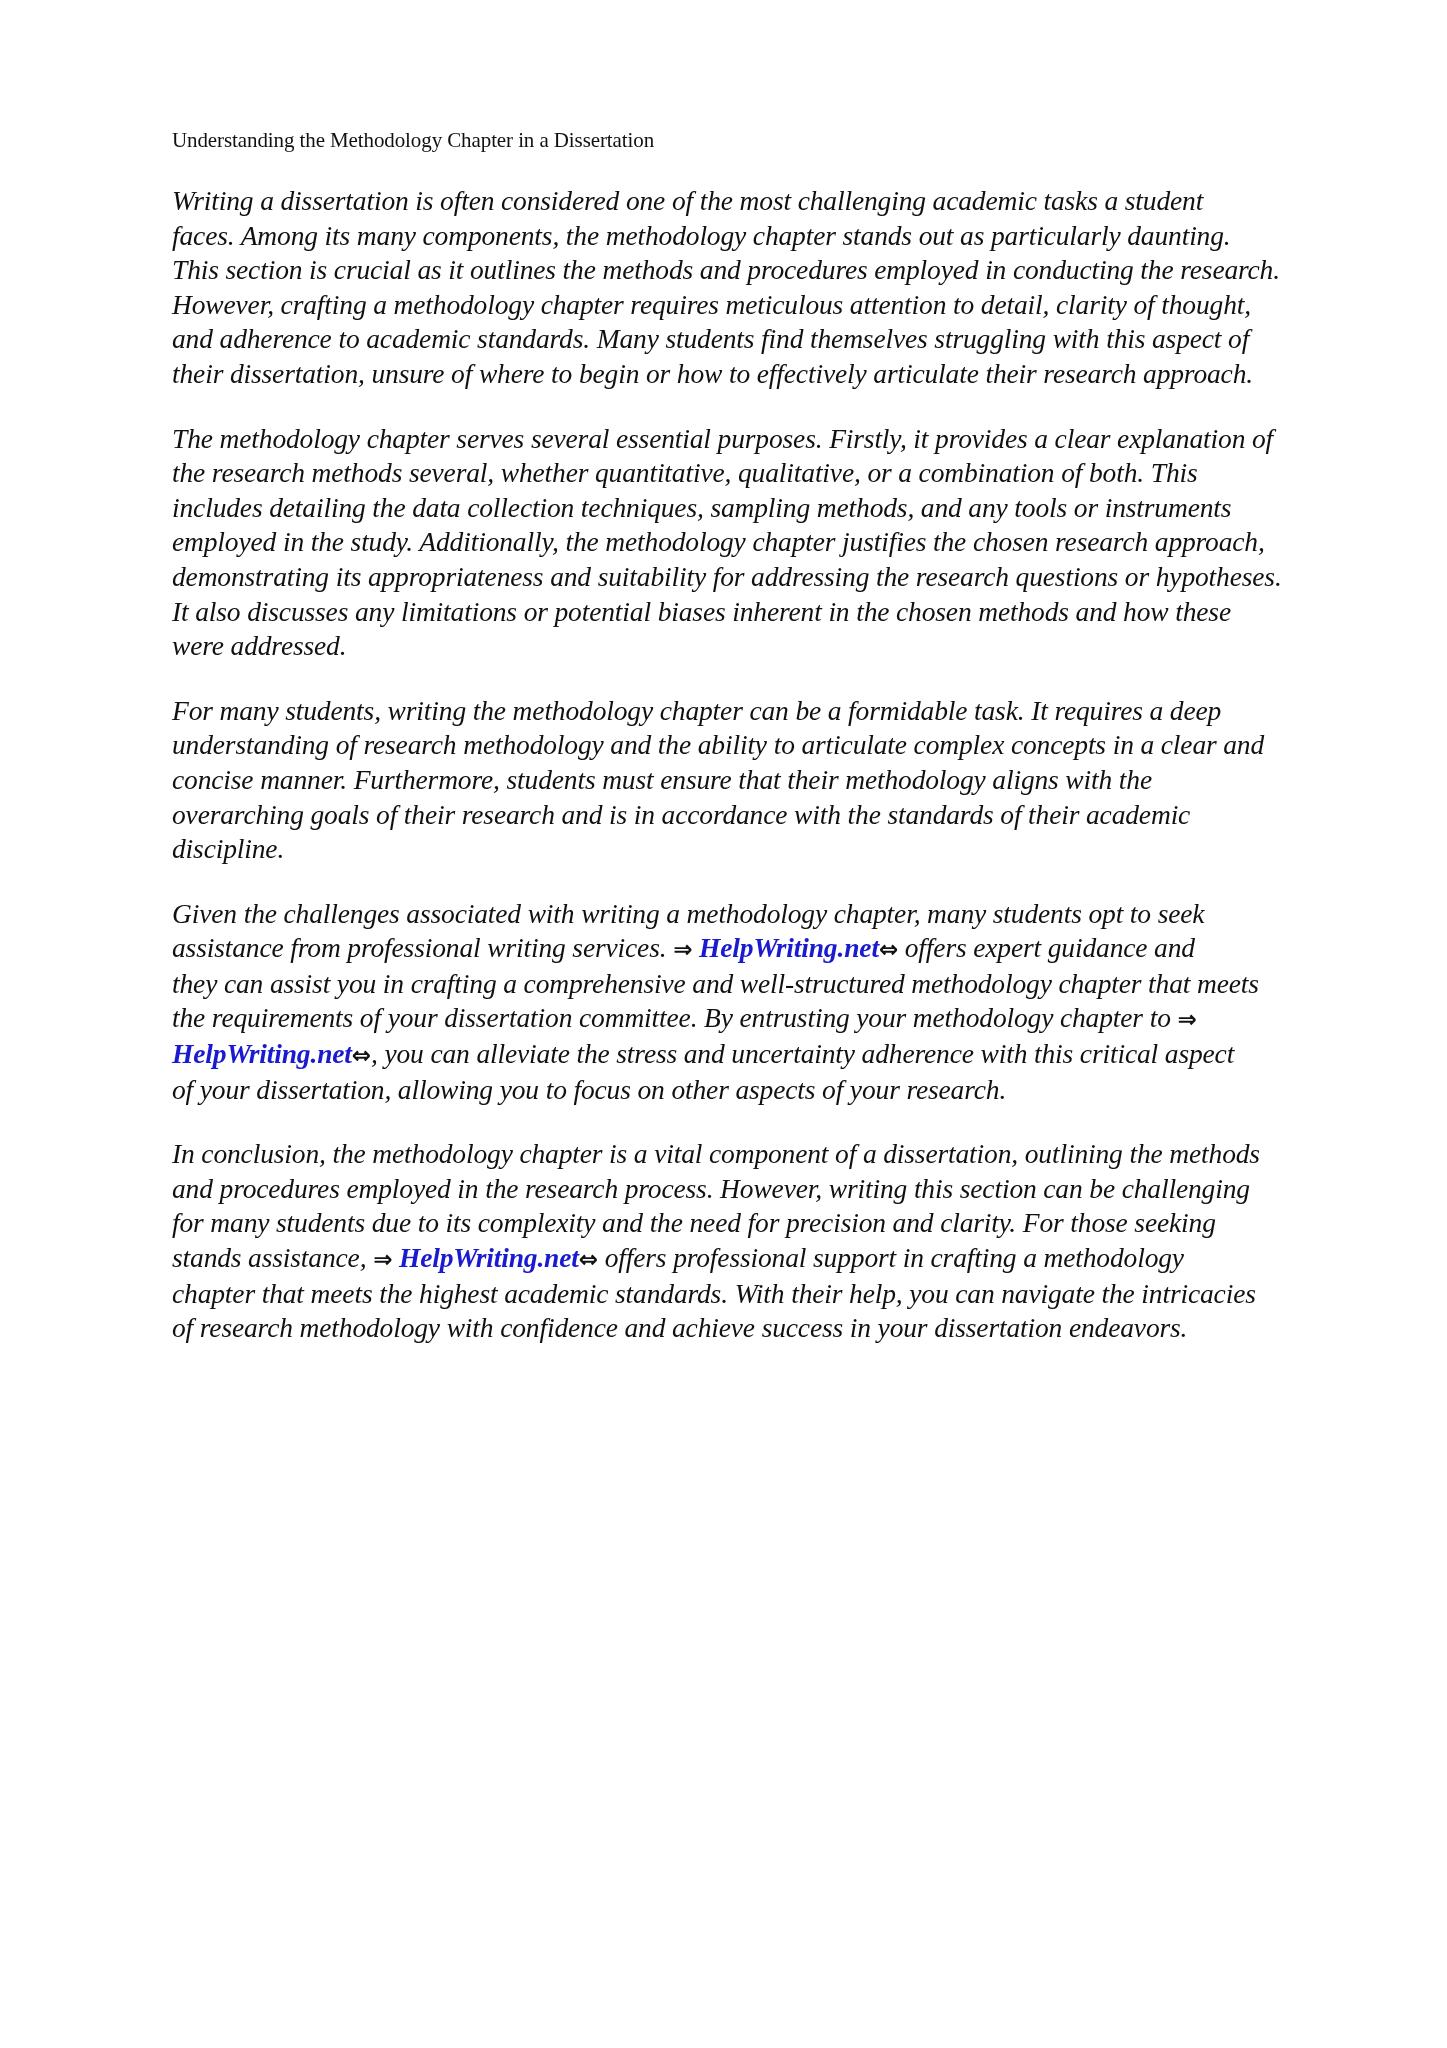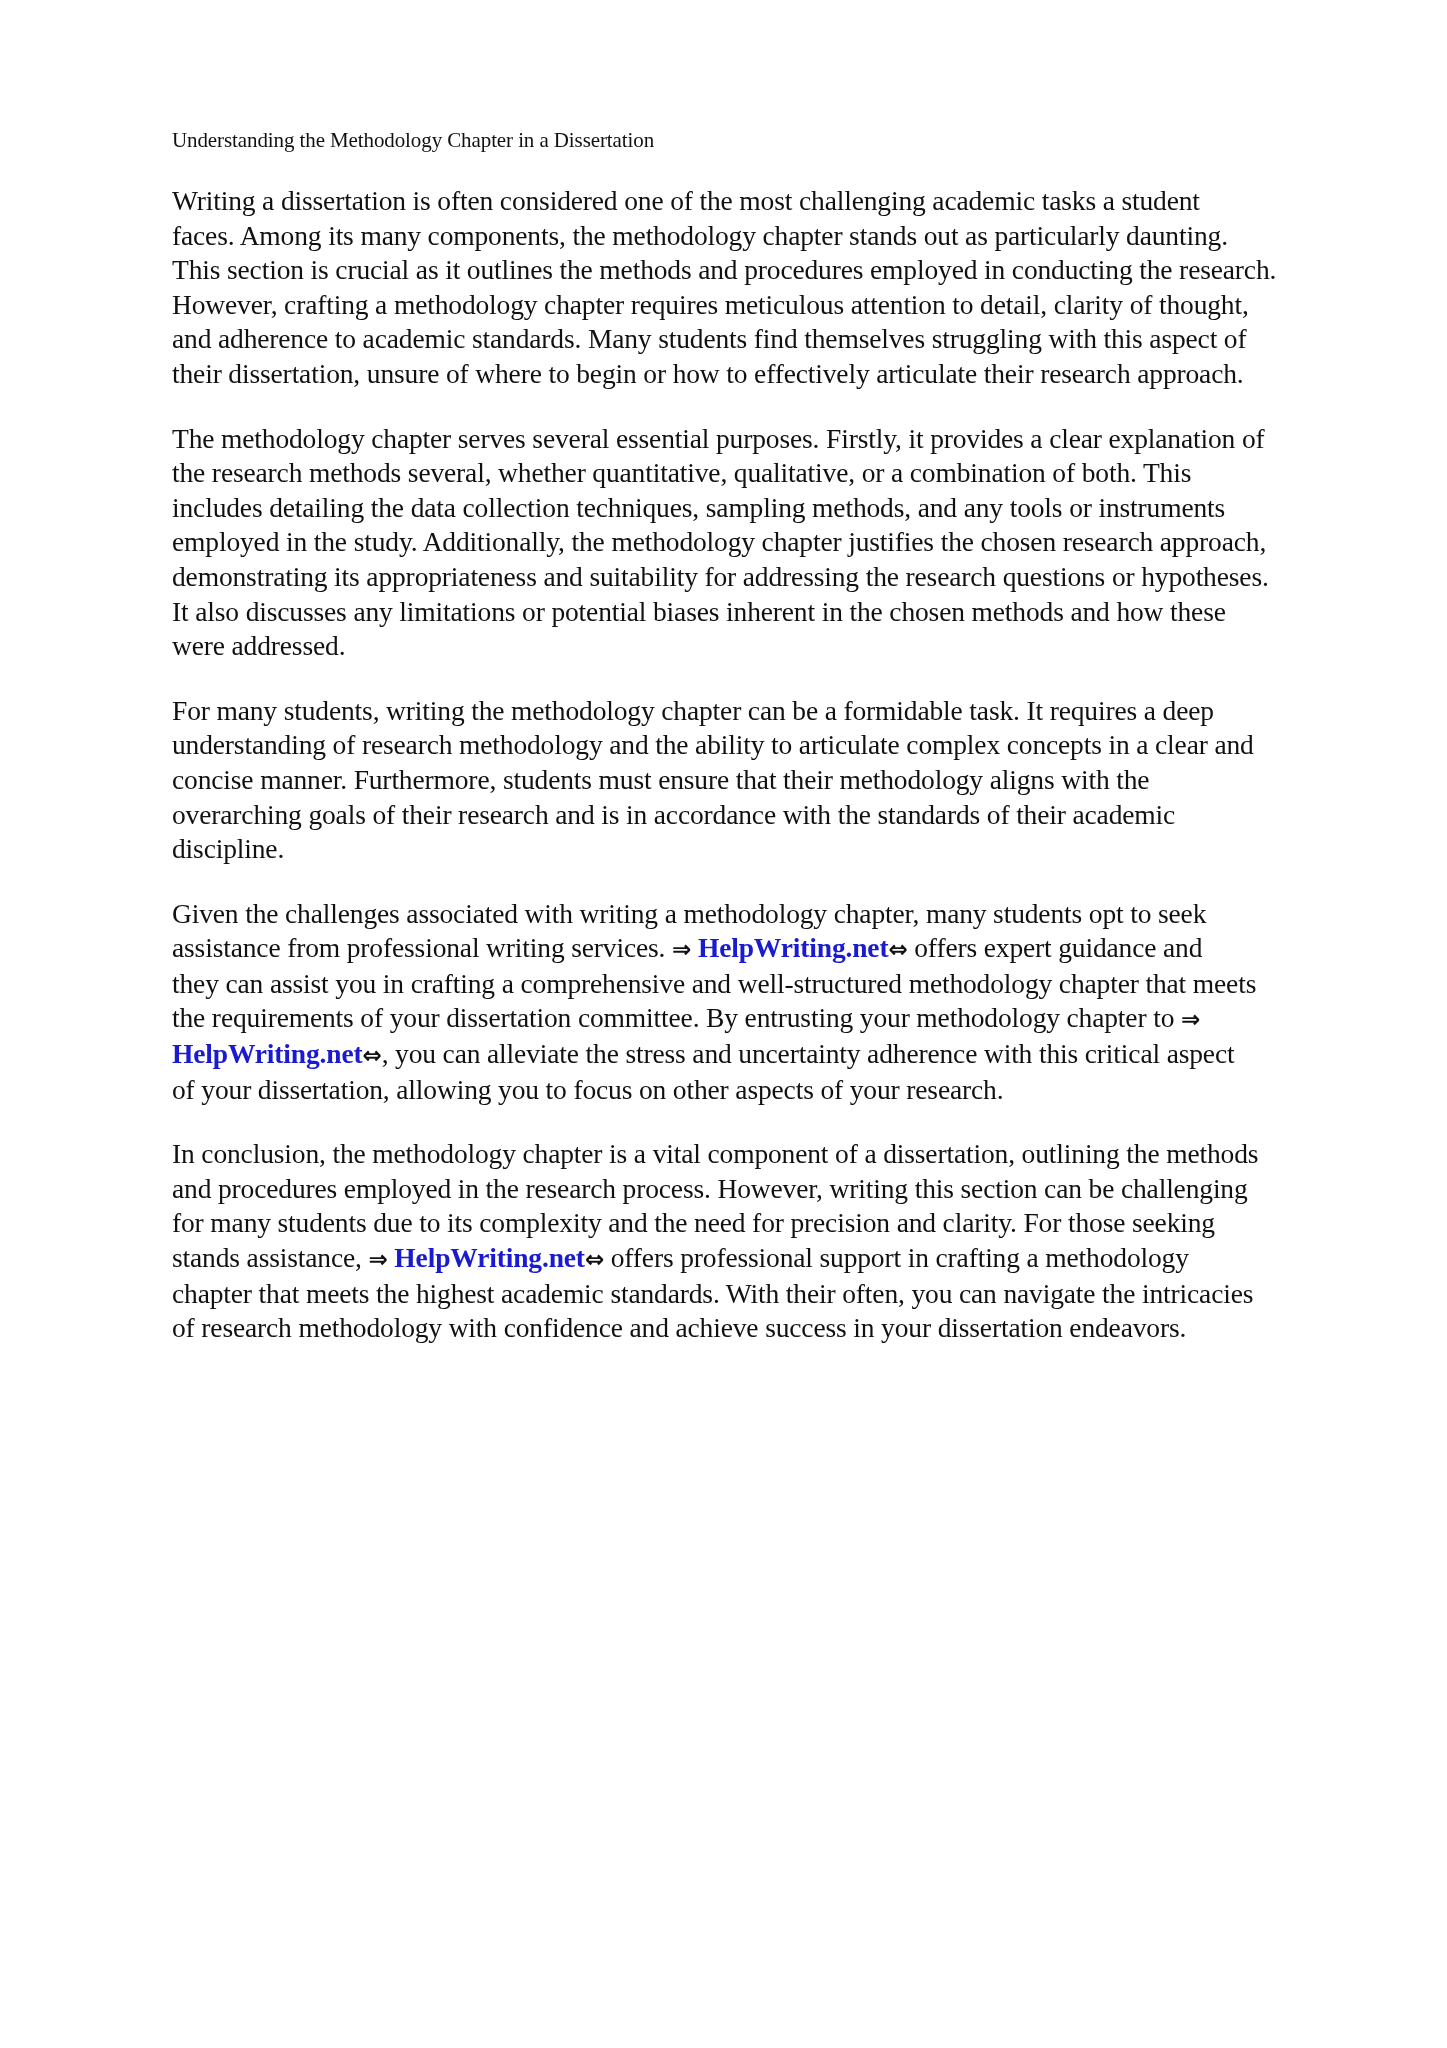--- a/index.html
+++ b/index.html
@@ -26,20 +26,21 @@
       line-height: 36px;
       margin: 0 0 26px 0;
       font-weight: normal;
       letter-spacing: -0.1px;
     }
     .para {
       font-size: 27.5px;
       line-height: 34.6px;
       margin: 0 0 30px 0;
       letter-spacing: -0.15px;
+      font-style: italic;
     }
     .line {
       display: block;
       white-space: nowrap;
     }
     .link {
       color: #1a1ad0;
       font-weight: bold;
       text-decoration: none;
       cursor: pointer;
@@ -90,16 +91,16 @@
     <span class="line"><span>the requirements of your dissertation committee. By entrusting your methodology chapter to </span><span class="arrow">⇒</span></span>
     <span class="line"><a class="link" style="color: rgb(26, 26, 208);">HelpWriting.net</a><span class="arrow">⇔</span><span>, you can alleviate the stress and uncertainty adherence with this critical aspect</span></span>
     <span class="line">of your dissertation, allowing you to focus on other aspects of your research.</span>
   </p>
 
   <p class="para">
     <span class="line">In conclusion, the methodology chapter is a vital component of a dissertation, outlining the methods</span>
     <span class="line">and procedures employed in the research process. However, writing this section can be challenging</span>
     <span class="line">for many students due to its complexity and the need for precision and clarity. For those seeking</span>
     <span class="line"><span>stands assistance, </span><span class="arrow">⇒</span> <a class="link" style="color: rgb(26, 26, 208);">HelpWriting.net</a><span class="arrow">⇔</span><span> offers professional support in crafting a methodology</span></span>
-    <span class="line">chapter that meets the highest academic standards. With their often, you can navigate the intricacies</span>
+    <span class="line">chapter that meets the highest academic standards. With their help, you can navigate the intricacies</span>
     <span class="line">of research methodology with confidence and achieve success in your dissertation endeavors.</span>
   </p>
 </div>
 
 </body></html>

